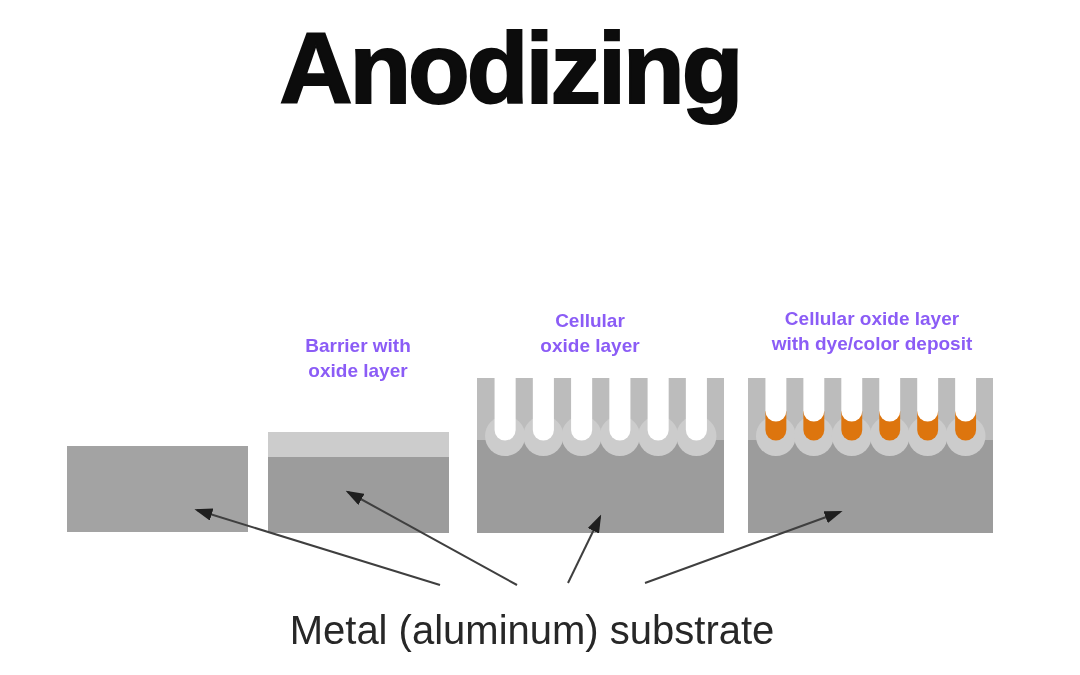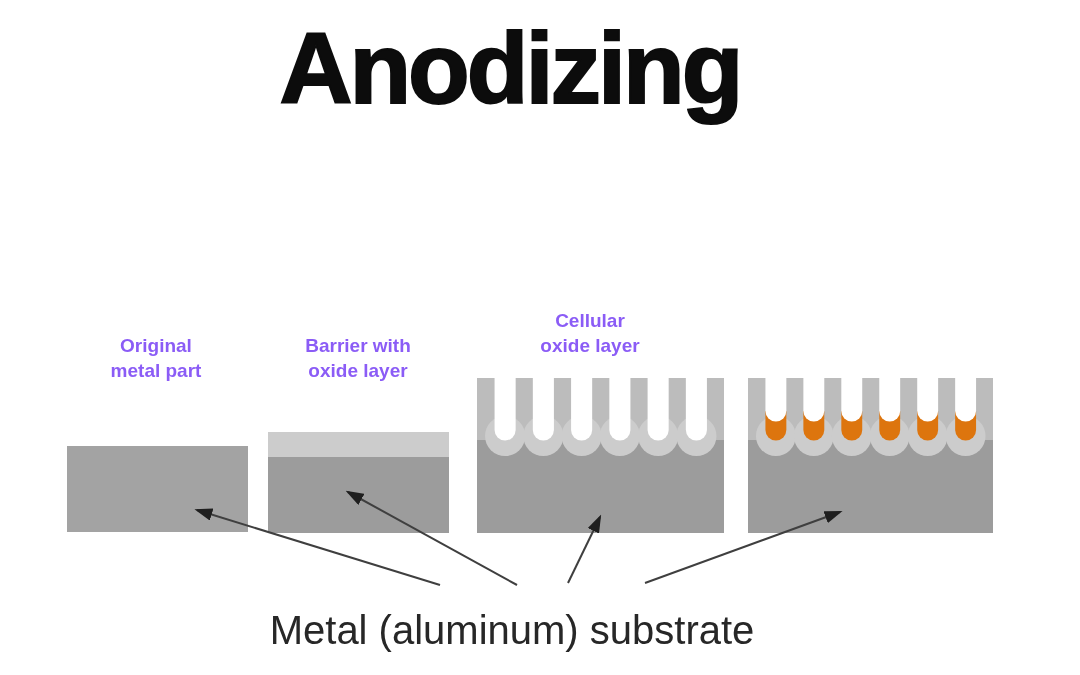--- a/index.html
+++ b/index.html
@@ -34,47 +34,47 @@
   }
   .block{position:absolute;}
   .band{width:100%;}
   .cell-svg{display:block;}
   #arrows-svg{
     position:absolute;top:0;left:0;
     pointer-events:none;
   }
   .substrate-label{
     position:absolute;
-    top:607px;left:512px;
+    top:607px;left:532px;
     transform:translateX(-50%);
     font-size:40px;
     font-weight:400;
     line-height:46px;
     color:#272727;
     white-space:nowrap;
   }
 </style>
 </head>
 <body>
 
 <div id="page">
 
   <div class="title">Anodizing</div>
 
-  <div class="stage-label" style="left:156px;top:333px;">
-    <div>Original</div>
-    <div>metal part</div>
-  </div>
   <div class="stage-label" style="left:358px;top:333px;">
     <div>Barrier with</div>
     <div>oxide layer</div>
   </div>
   <div class="stage-label" style="left:590px;top:308px;">
     <div>Cellular</div>
     <div>oxide layer</div>
+  </div>
+  <div class="stage-label" style="left:872px;top:306px;">
+    <div>Cellular oxide layer</div>
+    <div>with dye/color deposit</div>
   </div>
 
   <div class="block" style="left: 67px; top: 446px; width: 181px; height: 86px; background-color: rgb(163, 163, 163);"></div>
 
   <div class="block" style="left:268px;top:432px;width:181px;height:101px;">
     <div class="band" style="height: 25px; background-color: rgb(204, 204, 204);"></div>
     <div class="band" style="height: 76px; background-color: rgb(156, 156, 156);"></div>
   </div>
 
   <div class="block" style="left:477px;top:378px;width:247px;height:155px;">

